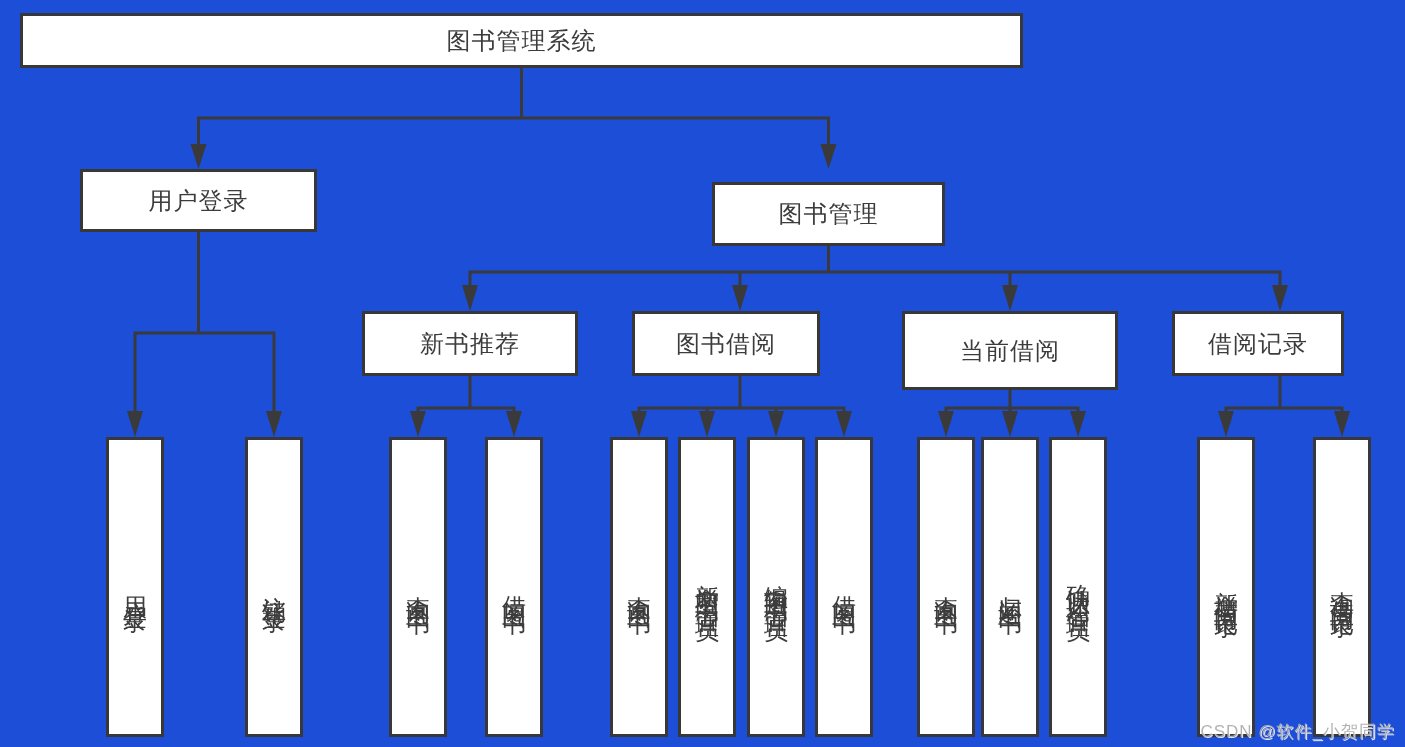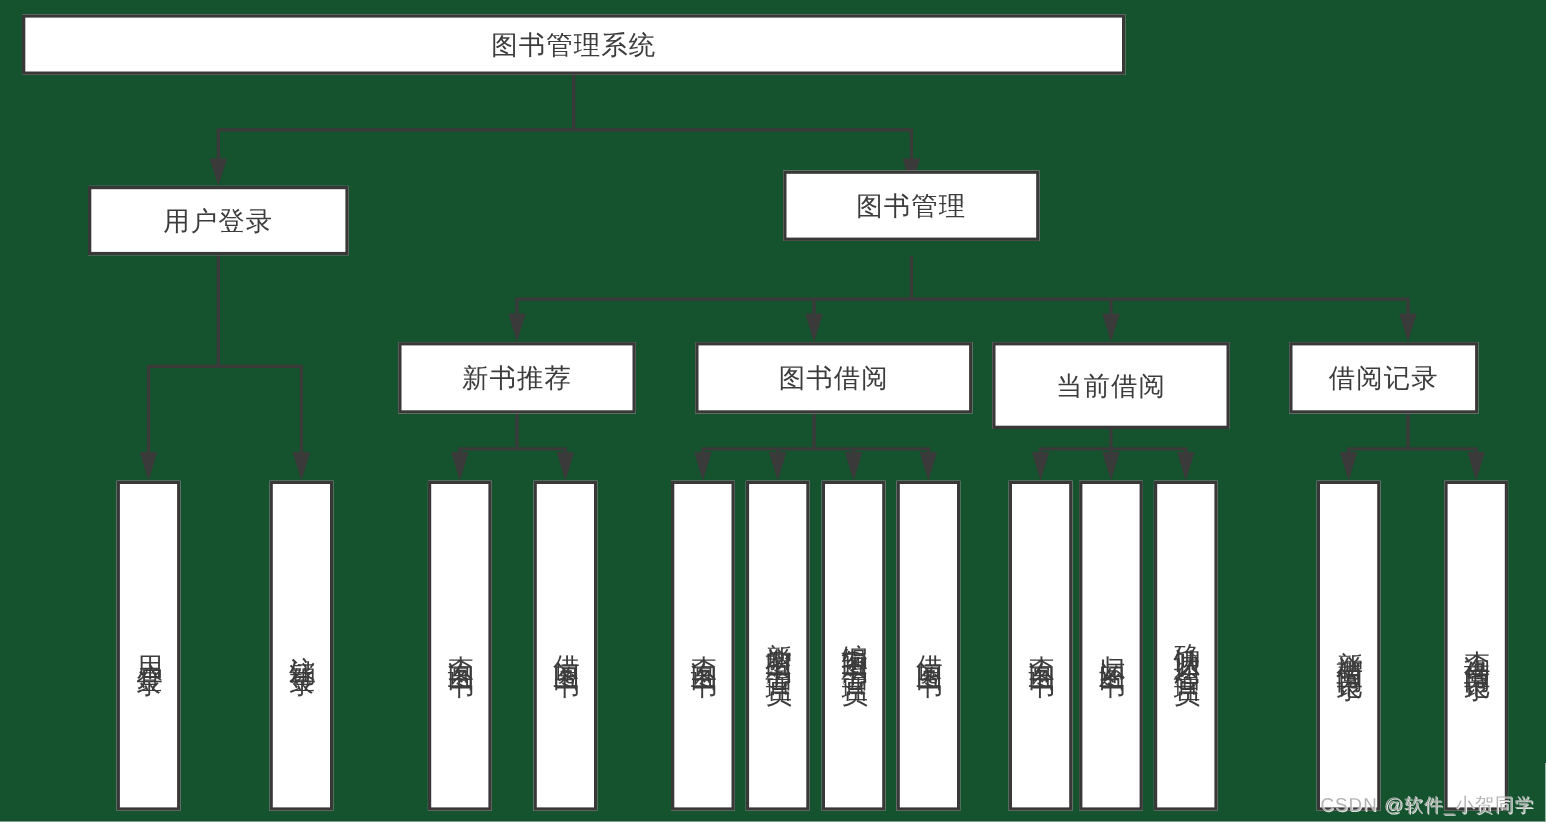--- a/index.html
+++ b/index.html
@@ -1,17 +1,17 @@
 <!DOCTYPE html>
 <html><head>
 <meta charset="utf-8">
 <style>
   html,body{margin:0;padding:0;background:#ffffff;}
   .canvas{
-    position:relative;width:1405px;height:747px;background:#14532d;overflow:hidden;
+    position:relative;width:1405px;height:747px;background:#1d4ed8;overflow:hidden;
     font-family:"Liberation Sans","DejaVu Sans",sans-serif;color:#3c3c3c;
   }
   .connectors{position:absolute;left:0;top:0;width:1405px;height:747px;z-index:0;}
   .connectors path{stroke:#3a3a3a;stroke-width:3;fill:none;}
   .connectors polygon{fill:#3a3a3a;stroke:none;}
   .box{
     position:absolute;background:#ffffff;border:3px solid #383838;box-sizing:border-box;
     display:flex;align-items:center;justify-content:center;z-index:1;
   }
   .hbox{font-size:24px;letter-spacing:1px;}
@@ -67,28 +67,28 @@
     <polygon points="1334,411 1350,411 1342,437"></polygon>
   </svg>
 
   <div class="box hbox" style="left:20px;top:13px;width:1003px;height:55px;">
     <span>图书管理系统</span>
   </div>
 
   <div class="box hbox" style="left:80px;top:169px;width:237px;height:63px;">
     <span>用户登录</span>
   </div>
-  <div class="box hbox" style="left:712px;top:155px;width:233px;height:64px;">
+  <div class="box hbox" style="left:712px;top:182px;width:233px;height:64px;">
     <span>图书管理</span>
   </div>
 
   <div class="box hbox" style="left:362px;top:311px;width:216px;height:65px;">
     <span>新书推荐</span>
   </div>
-  <div class="box hbox" style="left:632px;top:311px;width:252px;height:65px;">
+  <div class="box hbox" style="left:632px;top:311px;width:188px;height:65px;">
     <span>图书借阅</span>
   </div>
   <div class="box hbox" style="left:902px;top:311px;width:216px;height:79px;">
     <span>当前借阅</span>
   </div>
   <div class="box hbox" style="left:1172px;top:311px;width:172px;height:65px;">
     <span>借阅记录</span>
   </div>
 
   <div class="box leaf" style="left:106px;">

